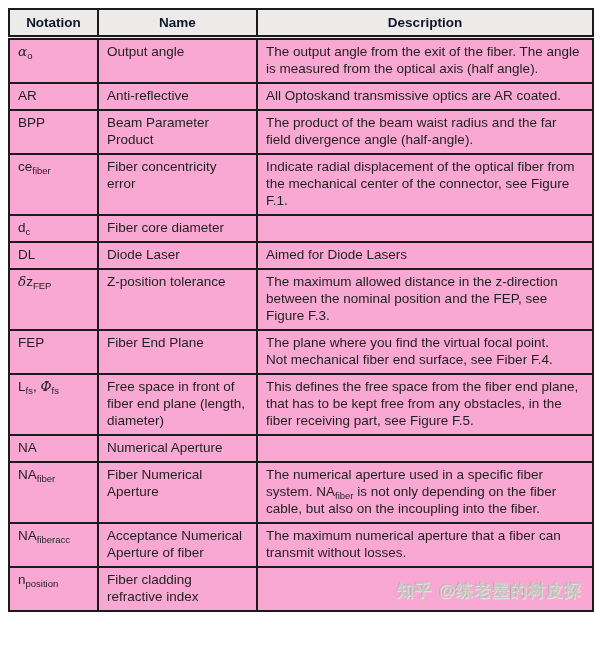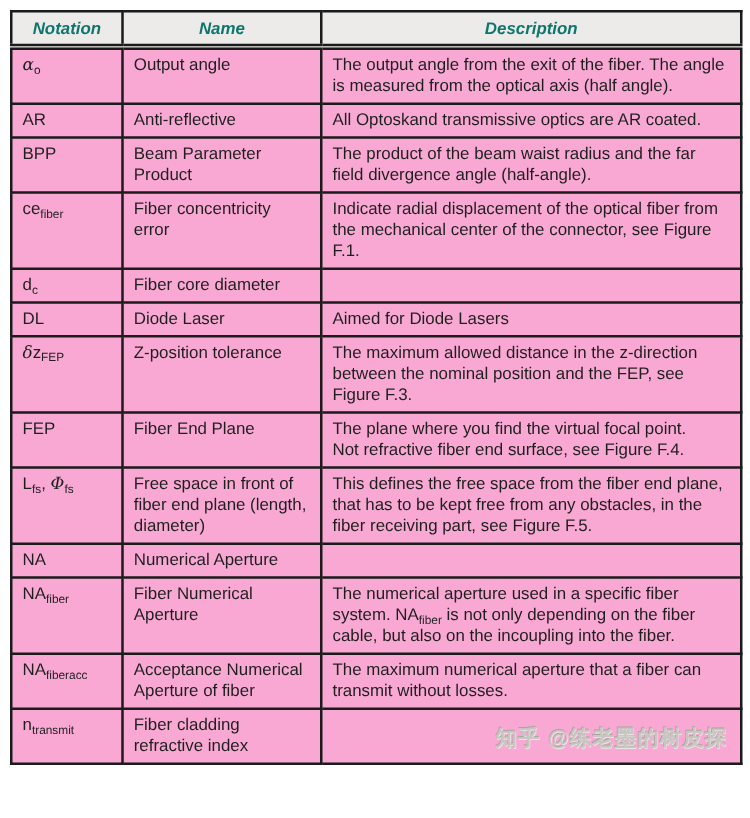--- a/index.html
+++ b/index.html
@@ -26,22 +26,21 @@
   table.notation-table col.c-name     { width: 159px; }
   table.notation-table col.c-desc     { width: 336px; }
   table.notation-table th {
     border: 2px solid #1b1b1b;
     border-bottom: 5px double #1b1b1b;
     background: #edebe9;
     font-size: 13.5px;
     font-weight: bold;
     text-align: center;
     padding: 5px 4px;
-    color: #0f766e;
-    font-style: italic;
+    color: #0f172a;
   }
   table.notation-table td {
     border: 2px solid #1b1b1b;
     vertical-align: top;
     text-align: left;
     font-size: 13.5px;
     line-height: 17px;
     padding: 3px 8px 5px 8px;
     background: #f9a8d4;
     word-wrap: break-word;
@@ -120,21 +119,21 @@
           <td class="cell-desc"><span>Aimed for Diode Lasers</span></td>
         </tr>
         <tr>
           <td class="cell-notation"><span class="greek">δ</span><span>z</span><sub>FEP</sub></td>
           <td class="cell-name">Z-position tolerance</td>
           <td class="cell-desc"><span>The maximum allowed distance in the z-direction between the nominal position and the FEP, see Figure F.3.</span></td>
         </tr>
         <tr>
           <td class="cell-notation"><span>FEP</span></td>
           <td class="cell-name">Fiber End Plane</td>
-          <td class="cell-desc"><span>The plane where you find the virtual focal point.</span><br><span>Not refractive fiber end surface, see Figure F.4.</span></td>
+          <td class="cell-desc"><span>The plane where you find the virtual focal point.</span><br><span>Not mechanical fiber end surface, see Fiber F.4.</span></td>
         </tr>
         <tr>
           <td class="cell-notation"><span>L</span><sub>fs</sub><span>, </span><span class="greek">Φ</span><sub>fs</sub></td>
           <td class="cell-name">Free space in front of fiber end plane (length, diameter)</td>
           <td class="cell-desc"><span>This defines the free space from the fiber end plane, that has to be kept free from any obstacles, in the fiber receiving part, see Figure F.5.</span></td>
         </tr>
         <tr>
           <td class="cell-notation"><span>NA</span></td>
           <td class="cell-name">Numerical Aperture</td>
           <td class="cell-desc"></td>
@@ -143,20 +142,20 @@
           <td class="cell-notation"><span>NA</span><sub>fiber</sub></td>
           <td class="cell-name">Fiber Numerical Aperture</td>
           <td class="cell-desc"><span>The numerical aperture used in a specific fiber system. NA</span><sub>fiber</sub><span> is not only depending on the fiber cable, but also on the incoupling into the fiber.</span></td>
         </tr>
         <tr>
           <td class="cell-notation"><span>NA</span><sub>fiberacc</sub></td>
           <td class="cell-name">Acceptance Numerical Aperture of fiber</td>
           <td class="cell-desc"><span>The maximum numerical aperture that a fiber can transmit without losses.</span></td>
         </tr>
         <tr>
-          <td class="cell-notation"><span>n</span><sub>transmit</sub></td>
+          <td class="cell-notation"><span>n</span><sub>position</sub></td>
           <td class="cell-name">Fiber cladding refractive index</td>
           <td class="cell-desc"></td>
         </tr>
       </tbody>
   </table>
   <div class="watermark">知乎 @练老墨的树皮探</div>
 </div>
 
 </body></html>

